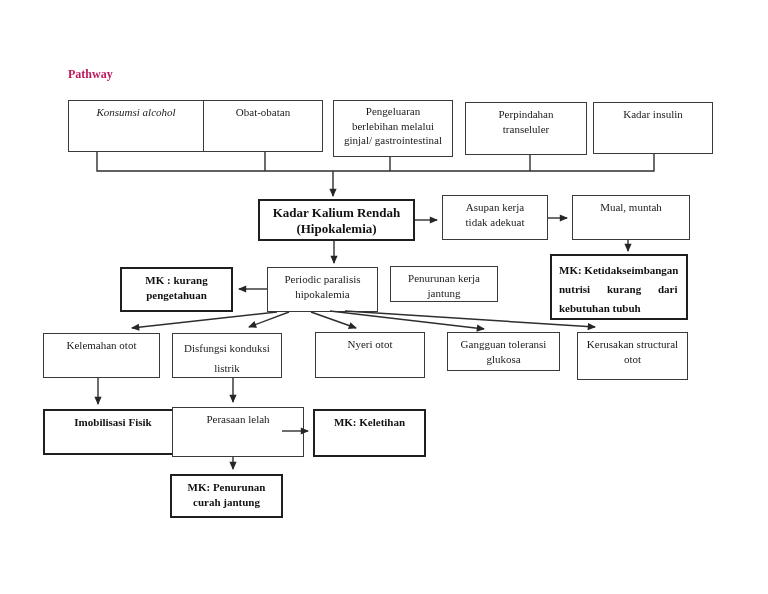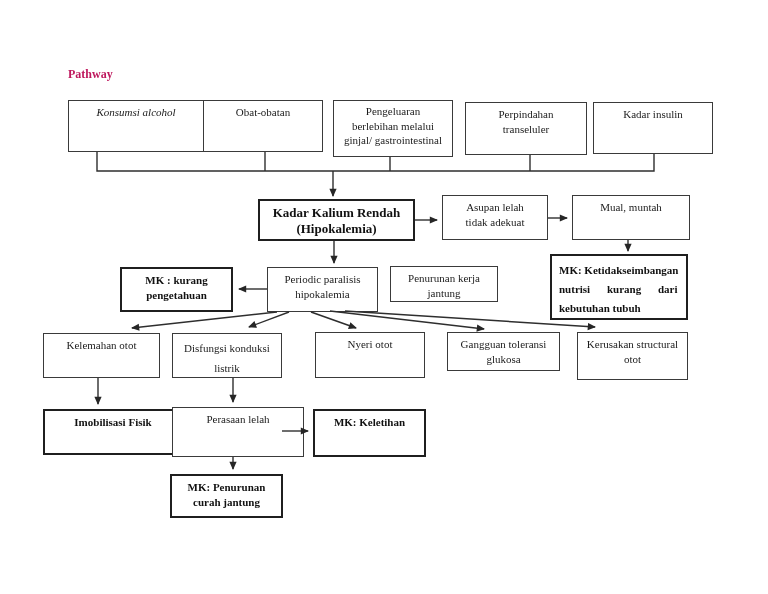--- a/index.html
+++ b/index.html
@@ -72,21 +72,21 @@
   </div>
   <div class="node" style="left:593px;top:102px;width:120px;height:52px;">
     <div class="ln">Kadar insulin</div>
   </div>
 
   <div class="node bold kk" style="left:258px;top:199px;width:157px;height:42px;">
     <div class="ln">Kadar Kalium Rendah</div>
     <div class="ln">(Hipokalemia)</div>
   </div>
   <div class="node" style="left:442px;top:195px;width:106px;height:45px;">
-    <div class="ln">Asupan lelah</div>
+    <div class="ln">Asupan kerja</div>
     <div class="ln">tidak adekuat</div>
   </div>
   <div class="node" style="left:572px;top:195px;width:118px;height:45px;">
     <div class="ln">Mual, muntah</div>
   </div>
   <div class="node bold justify" style="left:550px;top:254px;width:138px;height:66px;">
     <div class="ln">MK: Ketidakseimbangan</div>
     <div class="ln spread">nutrisi kurang dari</div>
     <div class="ln">kebutuhan tubuh</div>
   </div>

